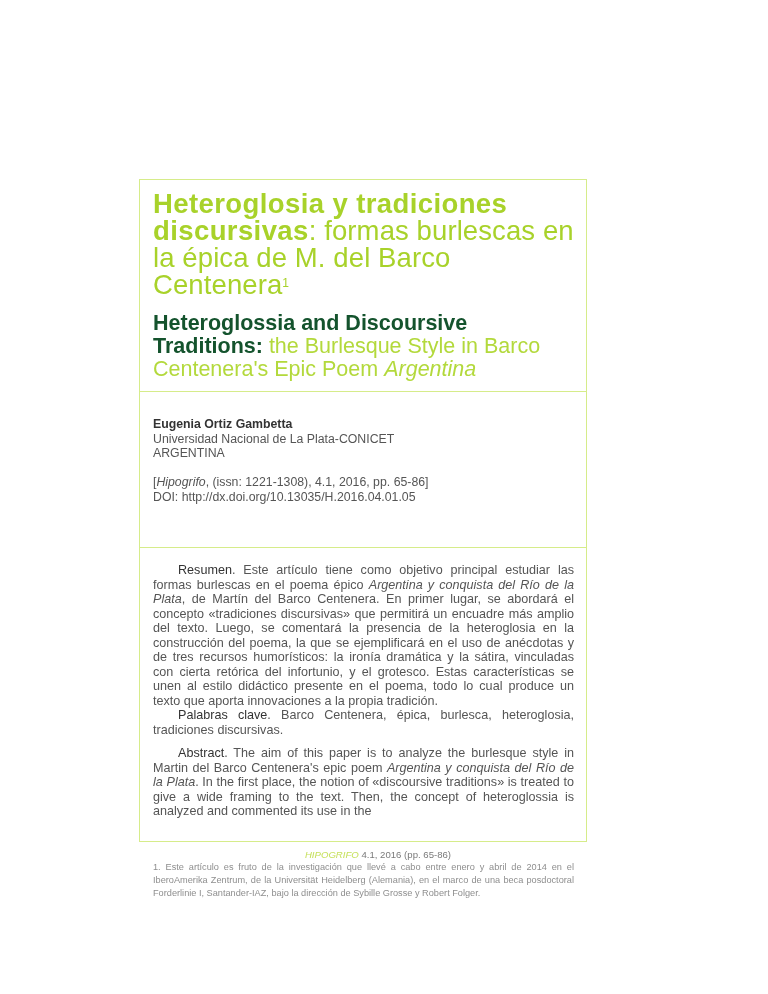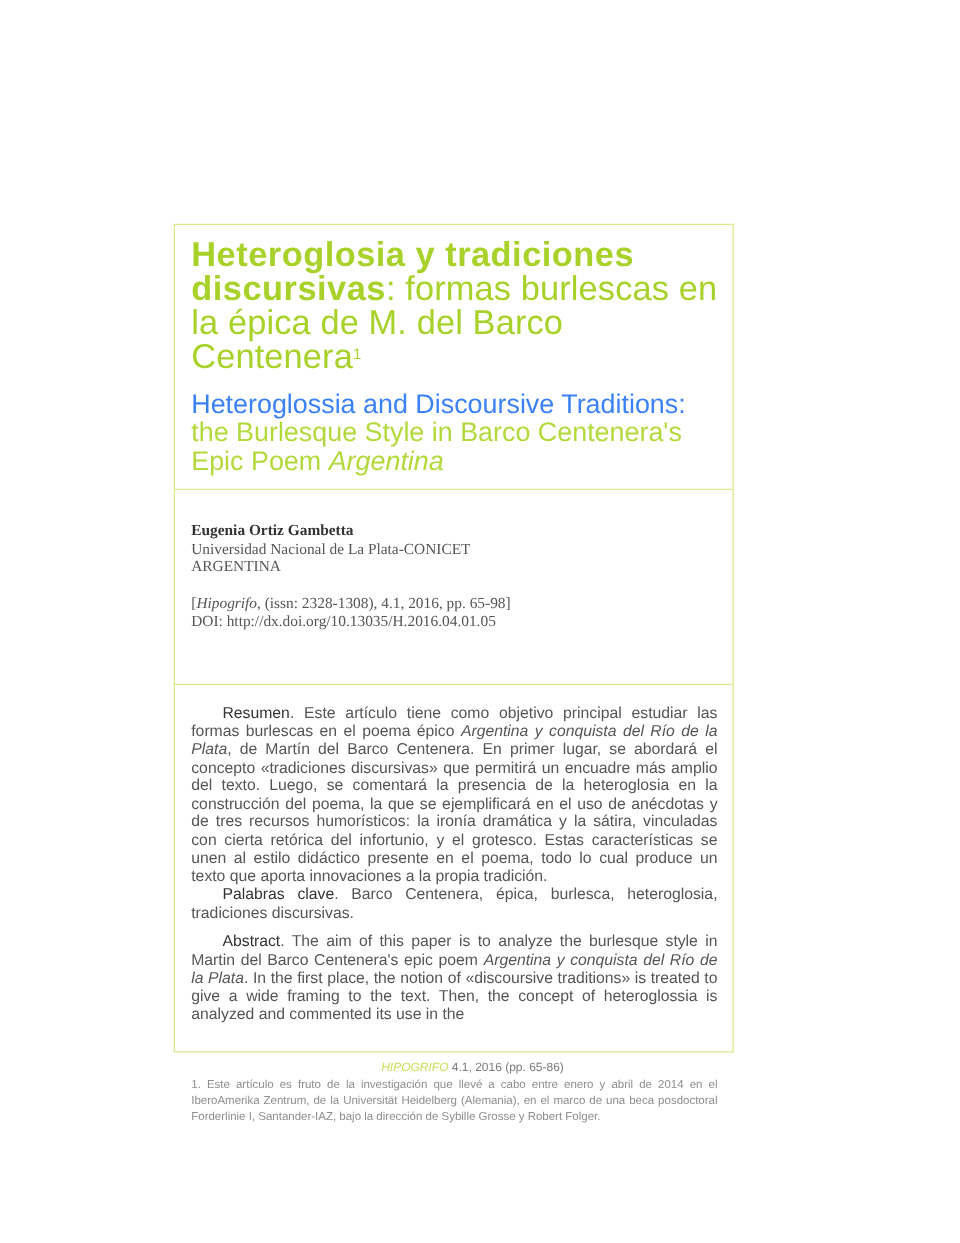--- a/index.html
+++ b/index.html
@@ -6,27 +6,27 @@
   body { width: 768px; height: 994px; position: relative; overflow: hidden;
          font-family: "Liberation Sans", "DejaVu Sans", sans-serif; color: #4a4a4a; }
   .frame { position: absolute; left: 139px; top: 179px; width: 448px; height: 663px;
            border: 1.5px solid #d6ec8a; box-sizing: border-box; }
   .title-block { position: absolute; left: 0; top: 0; right: 0; height: 212px;
                  border-bottom: 1.5px solid #d6ec8a; padding: 10px 12px 0 13px; box-sizing: border-box; }
   .title-es { margin: 0; font-size: 27.5px; line-height: 27px; color: #a8d22a; font-weight: normal; letter-spacing: 0.1px; }
   .title-es .bold { font-weight: bold; letter-spacing: 0.4px; }
   .title-es sup { font-size: 12px; vertical-align: top; position: relative; top: -1px; }
   .title-en { margin: 14px 0 0 0; font-size: 21.5px; line-height: 23px; color: #b3d93c; font-weight: normal; }
-  .title-en .bold { font-weight: normal; color: #3b82f6; }
+  .title-en .bold { font-weight: bold; color: #14532d; }
   .title-en i { font-style: italic; }
   .meta-block { position: absolute; left: 0; top: 212px; right: 0; height: 156px;
                 border-bottom: 1.5px solid #d6ec8a; padding: 25px 12px 0 13px; box-sizing: border-box;
                 font-size: 12.3px; line-height: 14.6px; color: #555; }
   .meta-block .author { font-weight: bold; color: #333; }
-  .meta-block p { margin: 0; font-family: Liberation Serif, serif; }
+  .meta-block p { margin: 0; }
   .meta-block .gap { height: 14.5px; }
   .abstract-block { position: absolute; left: 0; top: 368px; right: 0; padding: 15px 12px 0 13px;
                     box-sizing: border-box; font-size: 12.6px; line-height: 14.5px; color: #555;
                     text-align: justify; }
   .abstract-block p { margin: 0; text-indent: 25px; }
   .abstract-block .label { font-weight: normal; color: #333; }
   .abstract-block .abs-en { margin-top: 9px; }
   .footnote { position: absolute; left: 13px; right: 12px; top: 633px; font-size: 9.2px; line-height: 13.2px;
               color: #8e8e8e; text-align: justify; margin-top: 48px; }
   .running-foot { position: absolute; top: 849px; left: 0; width: 756px; text-align: center;
@@ -41,21 +41,21 @@
   <div class="title-block">
     <h1 class="title-es"><span class="bold">Heteroglosia y tradiciones discursivas</span><span>: formas burlescas en la épica de M. del Barco Centenera</span><sup>1</sup></h1>
     <h2 class="title-en"><span class="bold">Heteroglossia and Discoursive Traditions:</span><span> the Burlesque Style in Barco Centenera's Epic Poem </span><i>Argentina</i></h2>
   </div>
 
   <div class="meta-block">
     <p class="author">Eugenia Ortiz Gambetta</p>
     <p>Universidad Nacional de La Plata-CONICET</p>
     <p>ARGENTINA</p>
     <div class="gap"></div>
-    <p><span>[</span><i>Hipogrifo</i><span>, (issn: 2328-1308), 4.1, 2016, pp. 65-98]</span></p>
+    <p><span>[</span><i>Hipogrifo</i><span>, (issn: 1221-1308), 4.1, 2016, pp. 65-86]</span></p>
     <p>DOI: http://dx.doi.org/10.13035/H.2016.04.01.05</p>
   </div>
 
   <div class="abstract-block">
     <p><span class="label">Resumen</span><span>. Este artículo tiene como objetivo principal estudiar las formas burlescas en el poema épico </span><i>Argentina y conquista del Río de la Plata</i><span>, de Martín del Barco Centenera. En primer lugar, se abordará el concepto «tradiciones discursivas» que permitirá un encuadre más amplio del texto. Luego, se comentará la presencia de la heteroglosia en la construcción del poema, la que se ejemplificará en el uso de anécdotas y de tres recursos humorísticos: la ironía dramática y la sátira, vinculadas con cierta retórica del infortunio, y el grotesco. Estas características se unen al estilo didáctico presente en el poema, todo lo cual produce un texto que aporta innovaciones a la propia tradición.</span></p>
     <p><span class="label">Palabras clave</span><span>. Barco Centenera, épica, burlesca, heteroglosia, tradiciones discursivas.</span></p>
     <p class="abs-en"><span class="label">Abstract</span><span>. The aim of this paper is to analyze the burlesque style in Martin del Barco Centenera's epic poem </span><i>Argentina y conquista del Río de la Plata</i><span>. In the first place, the notion of «discoursive traditions» is treated to give a wide framing to the text. Then, the concept of heteroglossia is analyzed and commented its use in the</span></p>
   </div>
 
   <div class="footnote">1. Este artículo es fruto de la investigación que llevé a cabo entre enero y abril de 2014 en el IberoAmerika Zentrum, de la Universität Heidelberg (Alemania), en el marco de una beca posdoctoral Forderlinie I, Santander-IAZ, bajo la dirección de Sybille Grosse y Robert Folger.</div>

